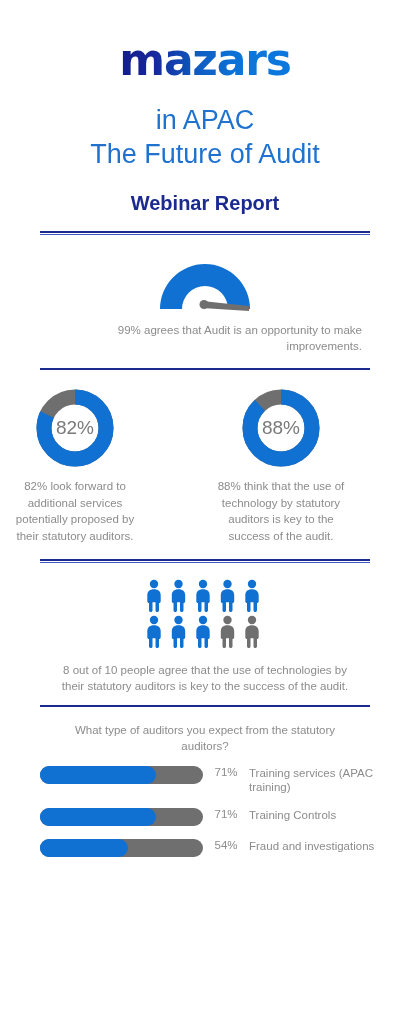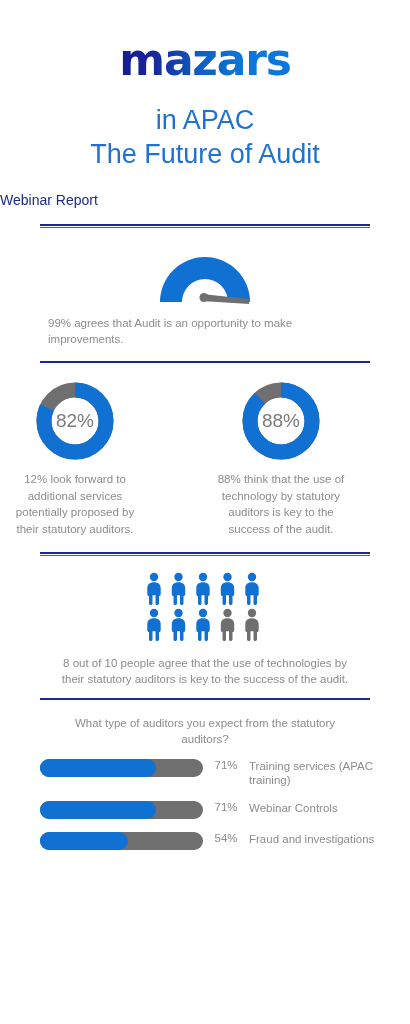--- a/index.html
+++ b/index.html
@@ -46,23 +46,24 @@
   .title {
     text-align: center;
     color: #1f72d0;
     font-size: 27px;
     font-weight: 400;
     line-height: 1.25;
     margin-top: 22px;
     padding: 0 26px;
   }
   .subtitle {
+    text-align: center;
     color: #1b2a8f;
-    font-size: 14px;
-    font-weight: 400;
+    font-size: 20px;
+    font-weight: 700;
     margin-top: 20px;
   }
 
   
   .divider {
     margin: 0 40px;
     height: 5px;
     position: relative;
   }
   .divider .l1 {
@@ -78,21 +79,21 @@
     background: #4459c4;
   }
 
   
   .gauge-sec { padding-top: 18px; }
   .gauge-wrap { text-align: center; }
   .caption {
     color: #8c8c8c;
     font-size: 11.5px;
     line-height: 1.45;
-    text-align: left;
+    text-align: right;
     padding: 0 48px;
     margin-top: 6px;
   }
 
   
   .donut-row {
     display: flex;
     gap: 56px;
     padding-top: 16px;
   }
@@ -201,21 +202,21 @@
   </div>
 
   <div class="donut-row">
 
     <div class="donut-cell">
       <svg width="78" height="78" viewBox="0 0 78 78">
         <circle cx="39" cy="39" r="31" fill="none" stroke="#6f6f6f" stroke-width="15"></circle>
         <circle id="donut-arc-0" cx="39" cy="39" r="31" fill="none" stroke="#1071d3" stroke-width="15" stroke-dasharray="159.71857050850505 35.06017401406211" transform="rotate(-90 39 39)"></circle>
         <text x="39" y="45" text-anchor="middle" class="donut-value">82%</text>
       </svg>
-      <div class="donut-caption">12% look forward to additional services potentially proposed by their statutory auditors.</div>
+      <div class="donut-caption">82% look forward to additional services potentially proposed by their statutory auditors.</div>
     </div>
 
     <div class="donut-cell">
       <svg width="78" height="78" viewBox="0 0 78 78">
         <circle cx="39" cy="39" r="31" fill="none" stroke="#6f6f6f" stroke-width="15"></circle>
         <circle id="donut-arc-1" cx="39" cy="39" r="31" fill="none" stroke="#1071d3" stroke-width="15" stroke-dasharray="171.4052951798591 23.373449342708057" transform="rotate(-90 39 39)"></circle>
         <text x="39" y="45" text-anchor="middle" class="donut-value">88%</text>
       </svg>
       <div class="donut-caption">88% think that the use of technology by statutory auditors is key to the success of the audit.</div>
     </div>
@@ -289,21 +290,21 @@
       </div>
       <div class="bar-pct">71%</div>
       <div class="bar-label">Training services (APAC training)</div>
     </div>
 
     <div class="bar-row">
       <div class="bar-track">
         <div class="bar-fill" id="bar-fill-1" style="width: 71%;"></div>
       </div>
       <div class="bar-pct">71%</div>
-      <div class="bar-label">Webinar Controls</div>
+      <div class="bar-label">Training Controls</div>
     </div>
 
     <div class="bar-row">
       <div class="bar-track">
         <div class="bar-fill" id="bar-fill-2" style="width: 54%;"></div>
       </div>
       <div class="bar-pct">54%</div>
       <div class="bar-label">Fraud and investigations</div>
     </div>
   </div>

